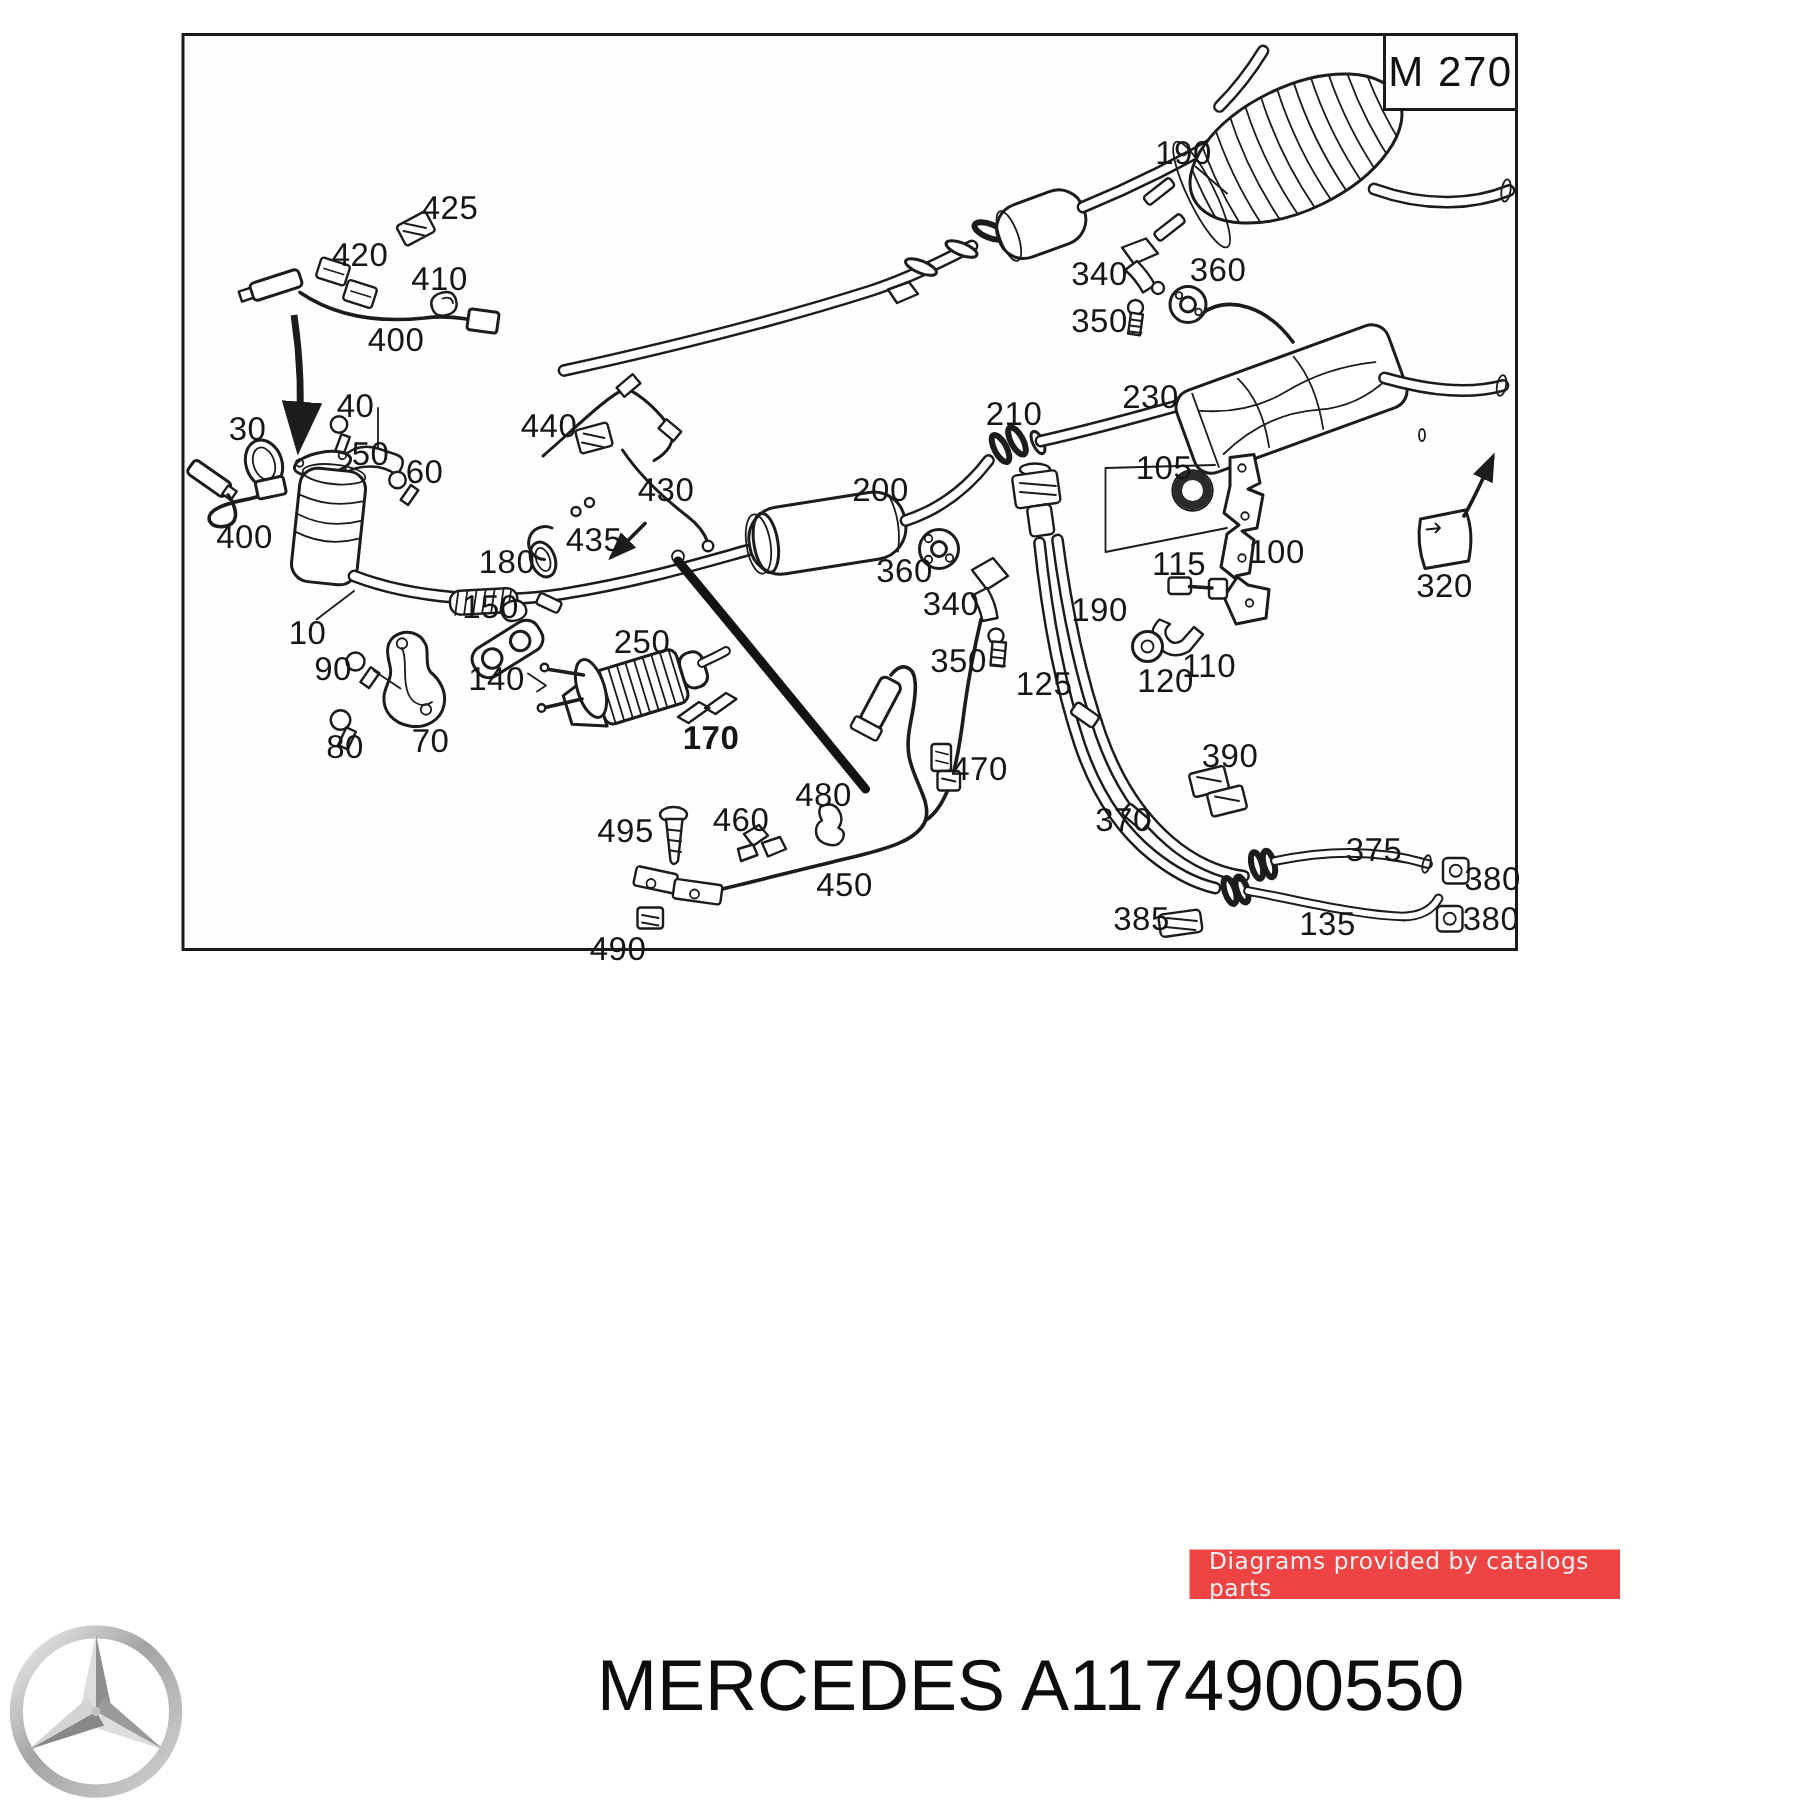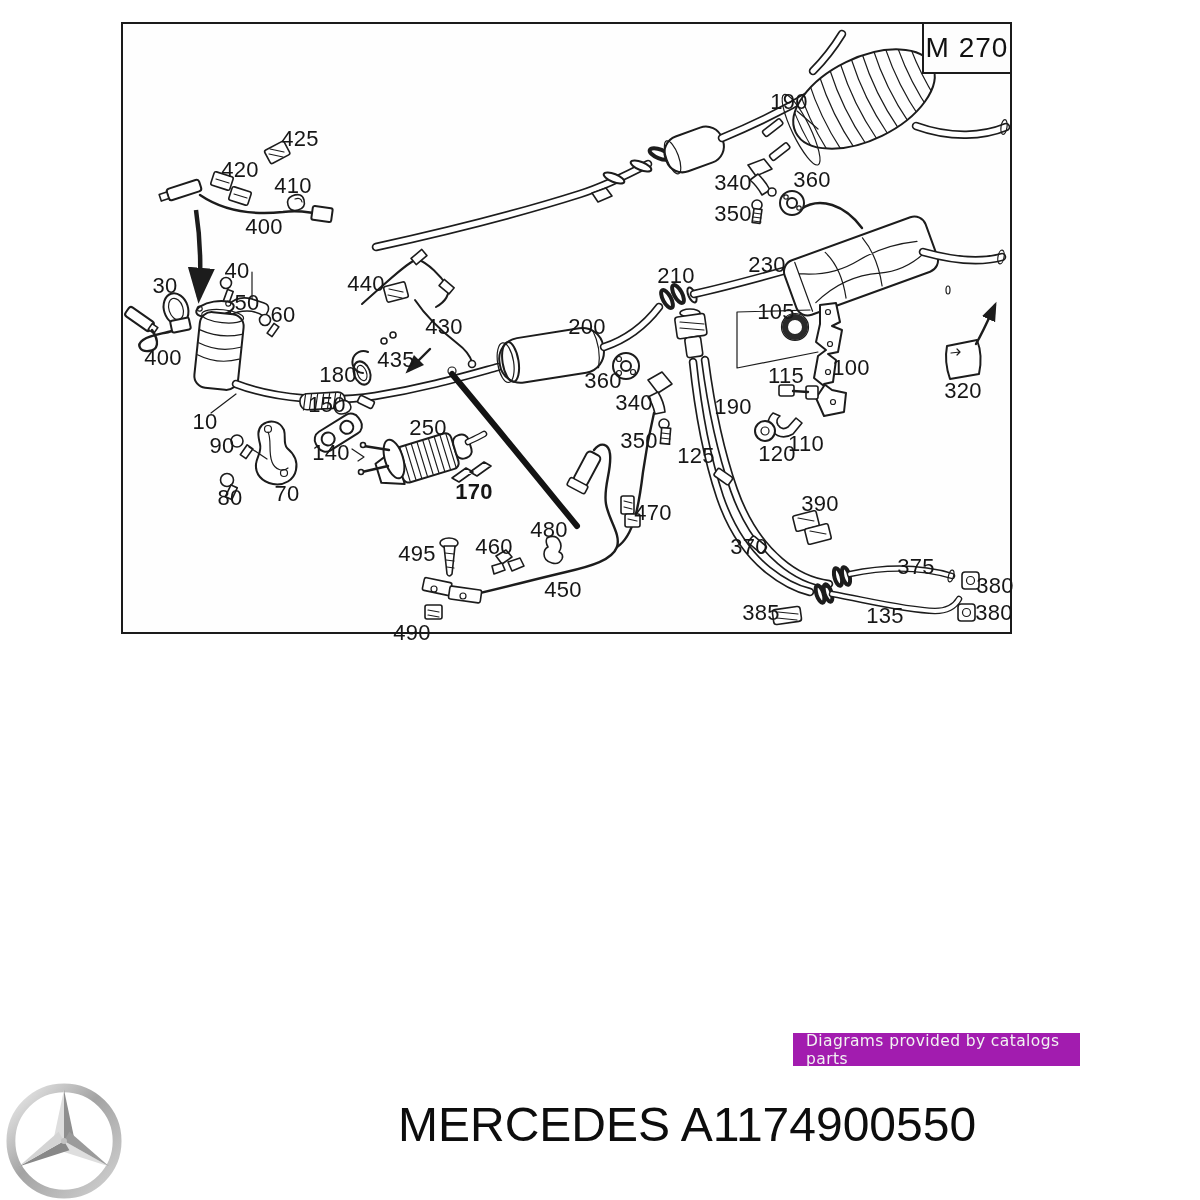--- a/index.html
+++ b/index.html
@@ -18,21 +18,21 @@
     font-size:22px;color:#161616;white-space:nowrap;letter-spacing:.3px;
   }
   .engine-box{
     position:absolute;left:922px;top:22px;width:90px;height:52px;
     border:2px solid #1b1b1b;background:#fdfdfd;box-sizing:border-box;
     display:flex;align-items:center;justify-content:center;
     font-size:28px;color:#111;letter-spacing:1px;z-index:4;
   }
   .provider-bar{
     position:absolute;left:793px;top:1033px;width:287px;height:33px;
-    background:#a21caf;color:#f2f2f2;display:flex;align-items:center;
+    background:#ef4444;color:#f2f2f2;display:flex;align-items:center;
     padding-left:13px;box-sizing:border-box;z-index:5;
     font-family:"DejaVu Sans",sans-serif;font-size:15.5px;letter-spacing:.4px;
   }
   .logo-wrap{position:absolute;left:4px;top:1082px;width:120px;height:118px;z-index:5}
   .page-title{
     position:absolute;left:398px;top:1100px;z-index:5;
     font-size:48px;color:#0d0d0d;white-space:nowrap;line-height:1.05;
   }
   
   .po{fill:none;stroke:#1c1c1c;stroke-width:8.5;stroke-linecap:round}

